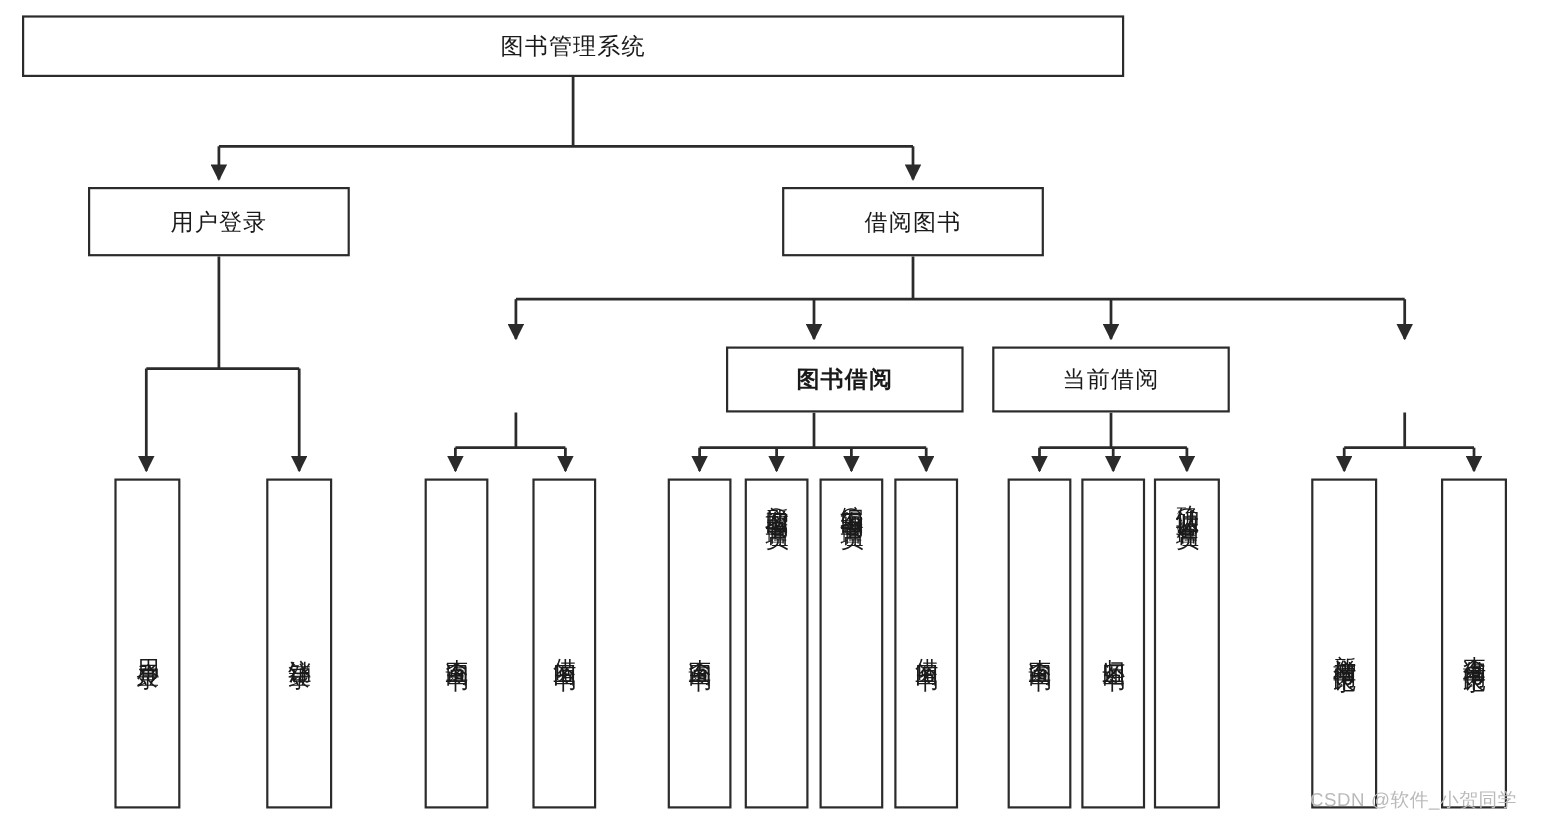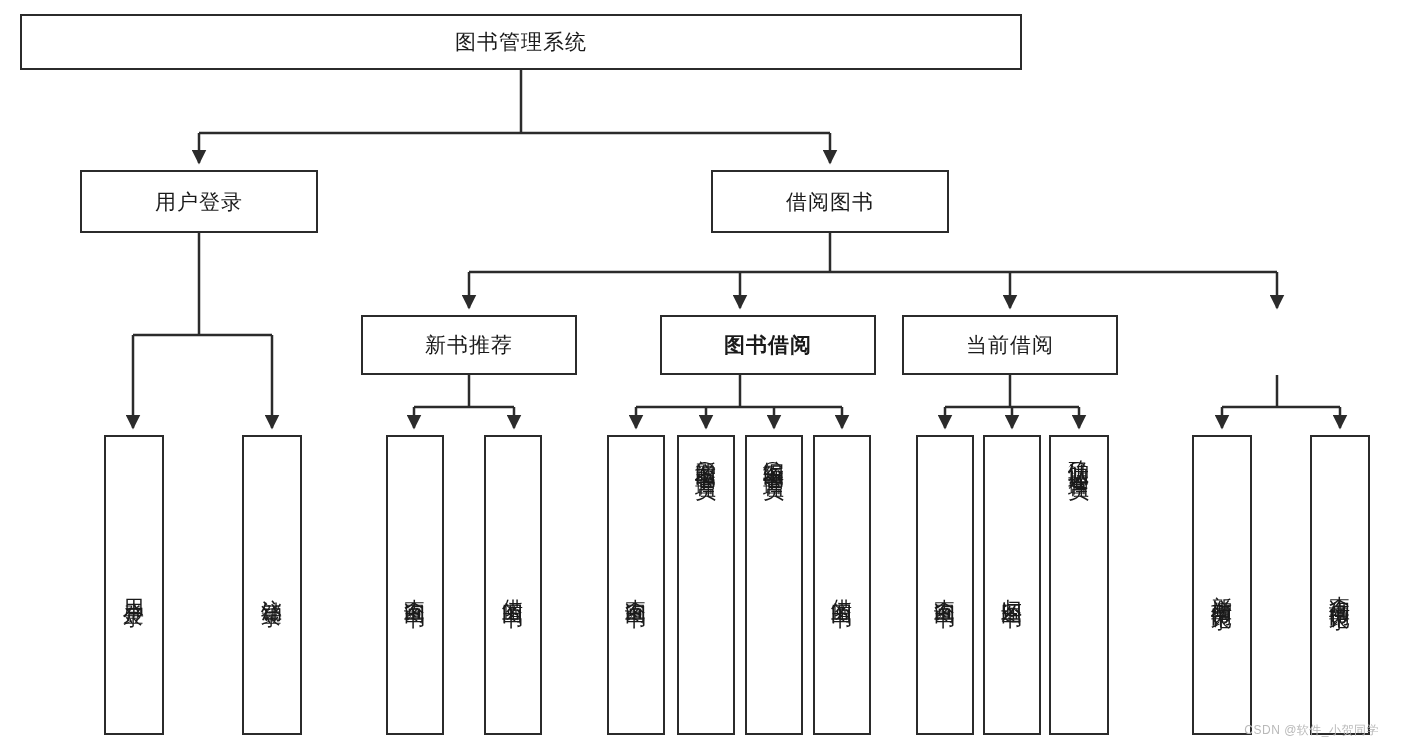--- a/index.html
+++ b/index.html
@@ -52,21 +52,21 @@
     line-height: 1;
     white-space: nowrap;
   }
   .node.vert.centered {
     align-items: center;
   }
   .watermark {
     position: absolute;
     right: 10px;
     bottom: 8px;
-    font-size: 12px;
+    font-size: 17px;
     color: #b9b9b9;
     letter-spacing: 0.5px;
     white-space: nowrap;
   }
 </style>
 </head>
 <body>
 
 <div id="canvas">
 
@@ -124,23 +124,20 @@
     <span>图书管理系统</span>
   </div>
 
   <div class="node horiz" style="left:80px; top:170px; width:238px; height:63px;">
     <span>用户登录</span>
   </div>
   <div class="node horiz" style="left:711px; top:170px; width:238px; height:63px;">
     <span>借阅图书</span>
   </div>
 
-  <div class="node horiz" style="left:361px; top:315px; width:216px; height:60px;">
-    <span>新书推荐</span>
-  </div>
   <div class="node horiz" style="left:660px; top:315px; width:216px; height:60px;font-weight:bold;">
     <span>图书借阅</span>
   </div>
   <div class="node horiz" style="left:902px; top:315px; width:216px; height:60px;">
     <span>当前借阅</span>
   </div>
 
   <div class="node vert centered" style="left:104px; top:435px; width:60px; height:300px;">
     <span class="vtext">用户登录</span>
   </div>

